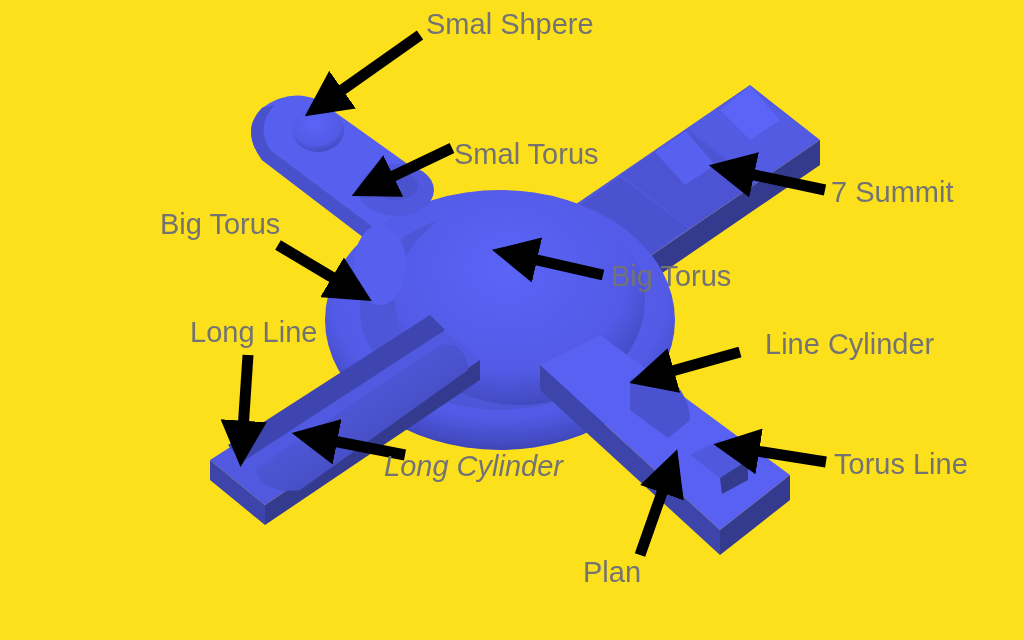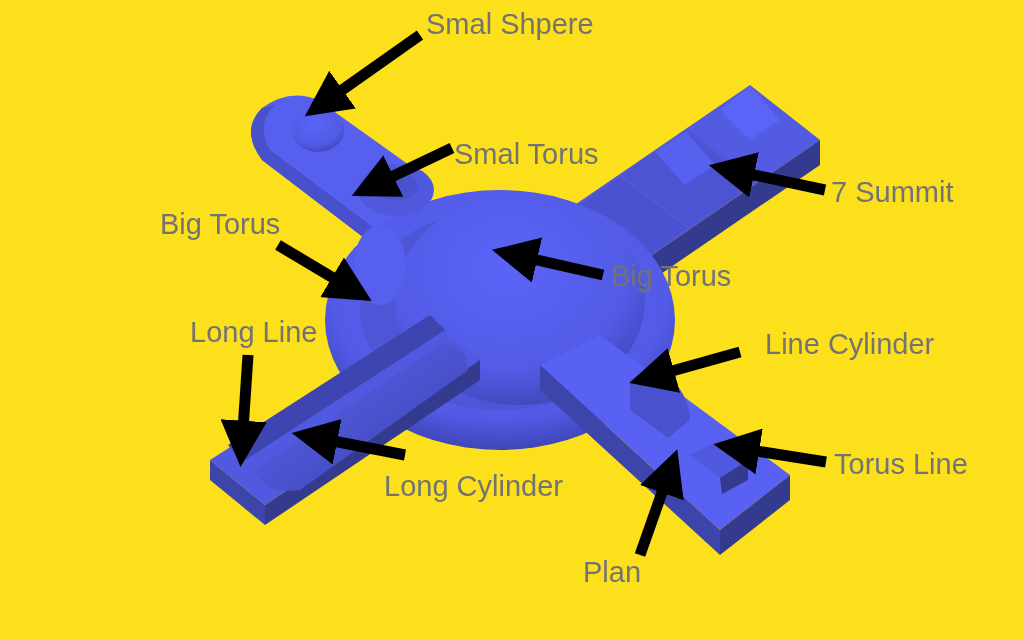--- a/index.html
+++ b/index.html
@@ -92,14 +92,14 @@
 </svg>
 
 <div class="lbl" style="left:426px;top:10px;">Smal Shpere</div>
 <div class="lbl" style="left:454px;top:140px;">Smal Torus</div>
 <div class="lbl" style="left:831px;top:178px;">7 Summit</div>
 <div class="lbl" style="left:160px;top:210px;">Big Torus</div>
 <div class="lbl" style="left:611px;top:262px;">Big Torus</div>
 <div class="lbl" style="left:170px;top:318px;margin-left:20px;">Long Line</div>
 <div class="lbl" style="left:765px;top:330px;">Line Cylinder</div>
 <div class="lbl" style="left:834px;top:450px;">Torus Line</div>
-<div class="lbl" style="left:384px;top:472px;">Long Cylinder</div>
+<div class="lbl" style="left:384px;top:452px;font-style:italic;">Long Cylinder</div>
 <div class="lbl" style="left:583px;top:558px;">Plan</div>
 
 </body></html>

